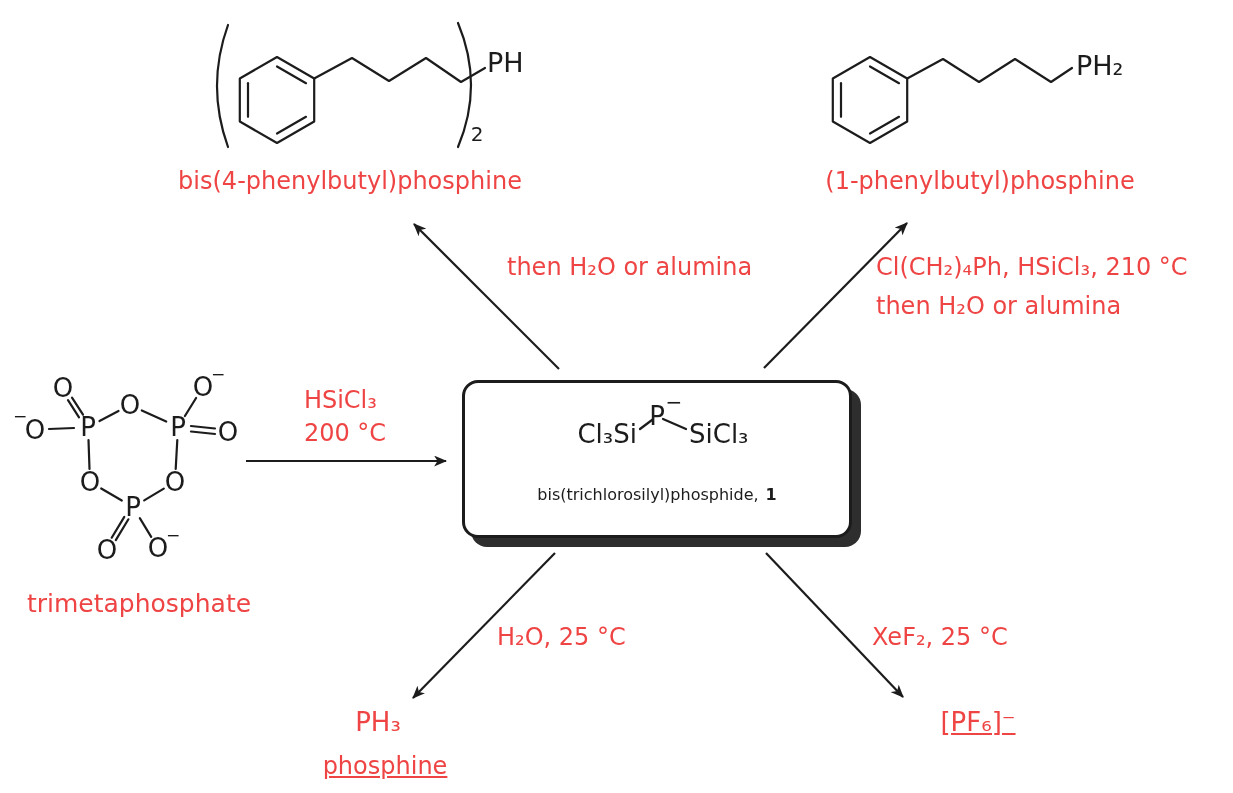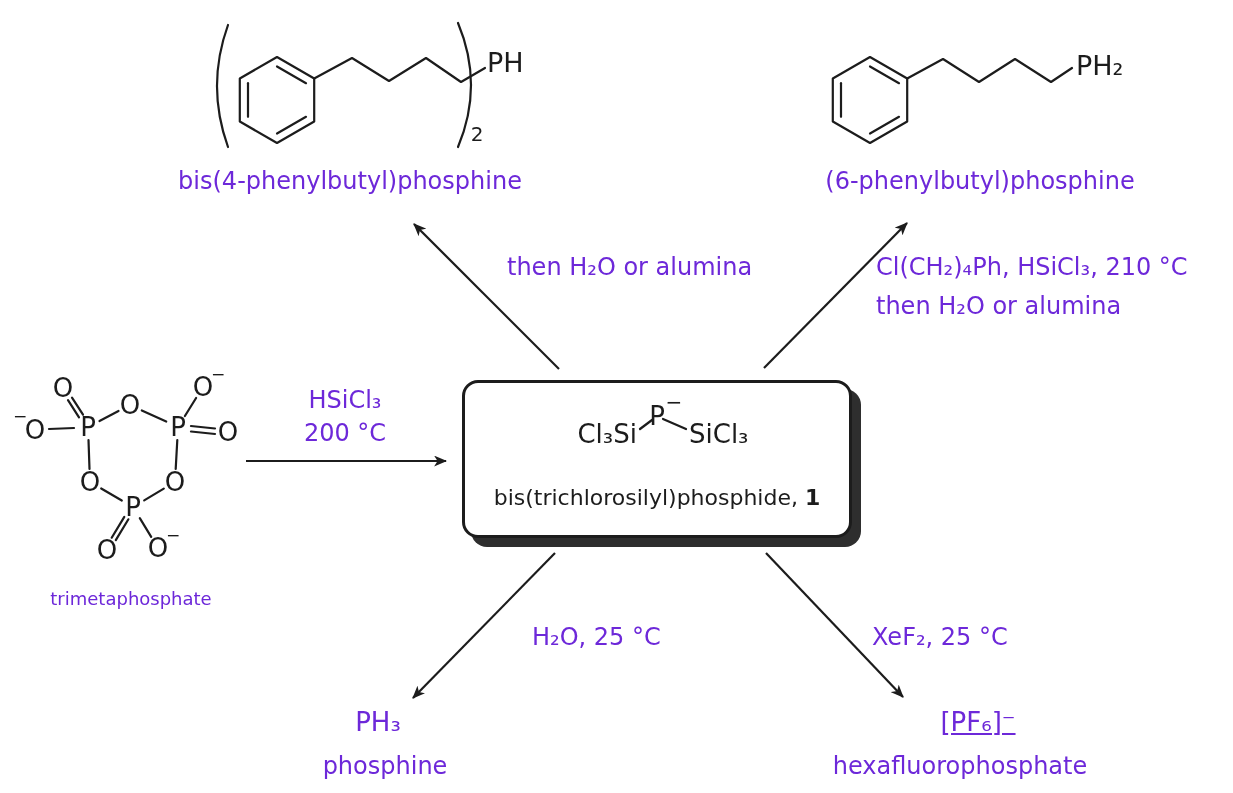--- a/index.html
+++ b/index.html
@@ -1,35 +1,35 @@
 <!DOCTYPE html>
 <html><head>
 <meta charset="utf-8">
 <style>
   html,body{margin:0;padding:0;background:#ffffff;}
   #canvas{
     position:relative;width:1233px;height:793px;background:#ffffff;overflow:hidden;
     font-family:"DejaVu Sans",sans-serif;color:#1c1c1c;
   }
   .abs{position:absolute;}
-  .label{position:absolute;color:#6d28d9;white-space:nowrap;line-height:1.25;}
+  .label{position:absolute;color:#ef4444;white-space:nowrap;line-height:1.25;}
   .ctr{transform:translateX(-50%);}
   .name{font-size:24px;}
   .cond{font-size:24px;line-height:39px;}
   .formula{font-size:26px;}
   svg{display:block;overflow:visible;}
   svg text{fill:#1c1c1c;font-family:"DejaVu Sans",sans-serif;}
   .bond{stroke:#1c1c1c;stroke-width:2.2;fill:none;stroke-linecap:round;stroke-linejoin:round;}
   .arrowline{stroke:#1c1c1c;stroke-width:2.2;fill:none;}
   #compound-box{
     position:absolute;left:462px;top:380px;width:390px;height:158px;box-sizing:border-box;
     background:#ffffff;border:3px solid #1c1c1c;border-radius:16px;
     box-shadow:9px 9px 0 0 #2e2e2e;z-index:2;
   }
-  .box-caption{position:absolute;left:0;right:0;top:102px;text-align:center;font-size:22px;}
+  .box-caption{position:absolute;left:0;right:0;top:102px;text-align:center;font-size:16px;}
   .box-caption .num{font-weight:bold;margin-left:7px;}
   .atom{font-size:26px;}
   .chg{font-size:17px;}
 </style>
 </head>
 <body>
 
 <div id="canvas">
 
   <svg class="abs" style="left:0;top:0;" width="1233" height="793">
@@ -98,21 +98,21 @@
       <text class="atom" x="218" y="77" text-anchor="middle" dominant-baseline="central">O</text>
       <text class="atom" x="97" y="195" text-anchor="middle" dominant-baseline="central">O</text>
       <text class="atom" x="148" y="193" text-anchor="middle" dominant-baseline="central">O</text>
     </g>
     <g>
       <text class="chg" x="10" y="61" text-anchor="middle" dominant-baseline="central">−</text>
       <text class="chg" x="208" y="19" text-anchor="middle" dominant-baseline="central">−</text>
       <text class="chg" x="163" y="180" text-anchor="middle" dominant-baseline="central">−</text>
     </g>
   </svg>
-  <div class="label name ctr" style="left:131px;top:588px;font-size:18px;text-align:right;">trimetaphosphate</div>
+  <div class="label name ctr" style="left:139px;top:588px;font-size:25px;text-align:right;">trimetaphosphate</div>
 
   <svg class="abs" style="left:200px;top:20px;" width="345" height="150">
     <path class="bond" d="M28,5 Q6,66 28,127"></path>
     <path class="bond" d="M258,3 Q284,65 258,127"></path>
     <g>
       <polygon class="bond" points="77,37 114.2,58.5 114.2,101.5 77,123 39.8,101.5 39.8,58.5"></polygon>
       <line class="bond" x1="77" y1="46.5" x2="106" y2="63.2"></line>
       <line class="bond" x1="48" y1="63.2" x2="48" y2="96.8"></line>
       <line class="bond" x1="77" y1="113.5" x2="106" y2="96.8"></line>
     </g>
@@ -125,39 +125,38 @@
   <svg class="abs" style="left:800px;top:33px;" width="360" height="125">
     <g>
       <polygon class="bond" points="70,24 107.2,45.5 107.2,88.5 70,110 32.8,88.5 32.8,45.5"></polygon>
       <line class="bond" x1="70" y1="33.5" x2="99" y2="50.2"></line>
       <line class="bond" x1="41" y1="50.2" x2="41" y2="83.8"></line>
       <line class="bond" x1="70" y1="100.5" x2="99" y2="83.8"></line>
     </g>
     <polyline class="bond" points="107.2,45.5 143,26 179,49 215,26 251,49 272,35"></polyline>
     <text class="formula" x="276" y="42" style="font-size:27px">PH₂</text>
   </svg>
-  <div class="label name ctr" style="left:980px;top:166px;">(6-phenylbutyl)phosphine</div>
+  <div class="label name ctr" style="left:980px;top:166px;">(1-phenylbutyl)phosphine</div>
 
-  <div class="label cond ctr" style="left:345px;top:384px;text-align:center;line-height:33px;">
+  <div class="label cond ctr" style="left:345px;top:384px;line-height:33px;">
     <div>HSiCl₃</div>
     <div>200 °C</div>
   </div>
 
   <div class="label cond" style="left:507px;top:248px;">
     <div>then H₂O or alumina</div>
   </div>
 
   <div class="label cond" style="left:876px;top:248px;">
     <div>Cl(CH₂)₄Ph, HSiCl₃, 210 °C</div>
     <div>then H₂O or alumina</div>
   </div>
 
-  <div class="label cond" style="left:497px;top:618px;margin-left:35px;">H₂O, 25 °C</div>
+  <div class="label cond" style="left:497px;top:618px;">H₂O, 25 °C</div>
 
   <div class="label cond" style="left:872px;top:618px;">XeF₂, 25 °C</div>
 
   <div class="label formula ctr" style="left:378px;top:706px;">PH₃</div>
-  <div class="label name ctr" style="left:385px;top:751px;">phosphine</div>
+  <div class="label name ctr" style="left:385px;top:751px;text-decoration:underline;">phosphine</div>
 
   <div class="label formula ctr" style="left:978px;top:706px;text-decoration:underline;">[PF₆]⁻</div>
-  <div class="label name ctr" style="left:960px;top:751px;">hexafluorophosphate</div>
 
 </div>
 
 </body></html>

